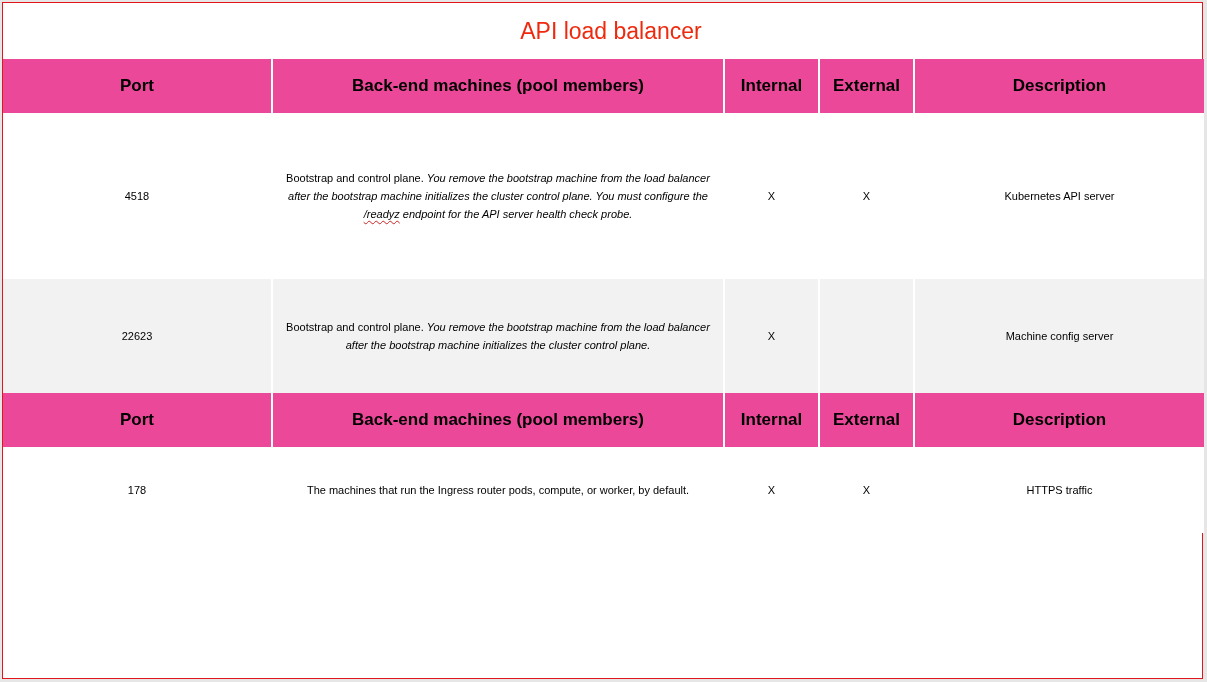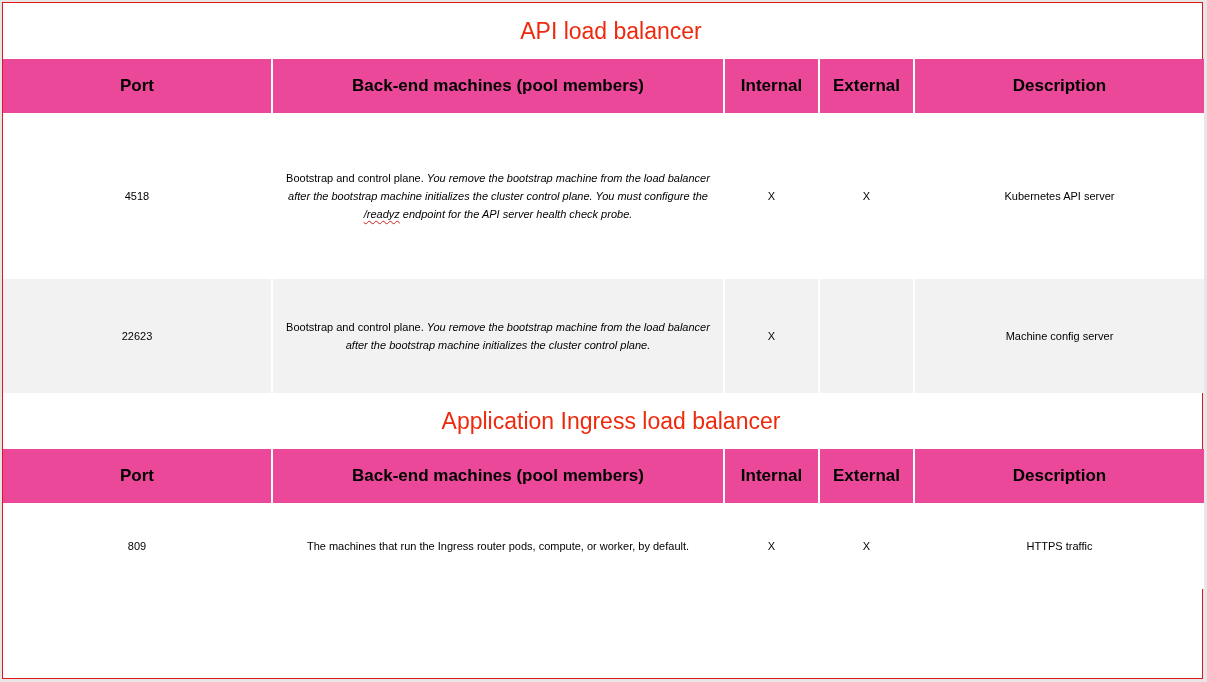--- a/index.html
+++ b/index.html
@@ -57,39 +57,38 @@
     <tr class="gray" style="height:114px">
       <td>22623</td>
       <td class="desc"><span>Bootstrap and control plane. </span><i>You remove the bootstrap machine from the load balancer after the bootstrap machine initializes the cluster control plane.</i></td>
       <td>X</td>
       <td></td>
       <td>Machine config server</td>
     </tr>
   </tbody>
     </table>
 
-  <div class="section-title">Application Ingress load balancer</div>
   <table>
     <colgroup>
         <col class="c1">
         <col class="c2">
         <col class="c3">
         <col class="c4">
         <col class="c5">
       </colgroup>
     <tbody>
         <tr>
       <th>Port</th>
       <th>Back-end machines (pool members)</th>
       <th>Internal</th>
       <th>External</th>
       <th>Description</th>
     </tr>
     <tr class="white" style="height:86px">
-      <td>809</td>
+      <td>178</td>
       <td class="desc">The machines that run the Ingress router pods, compute, or worker, by default.</td>
       <td>X</td>
       <td>X</td>
       <td>HTTPS traffic</td>
     </tr>
   </tbody>
     </table>
 </div>
 
 </body></html>

